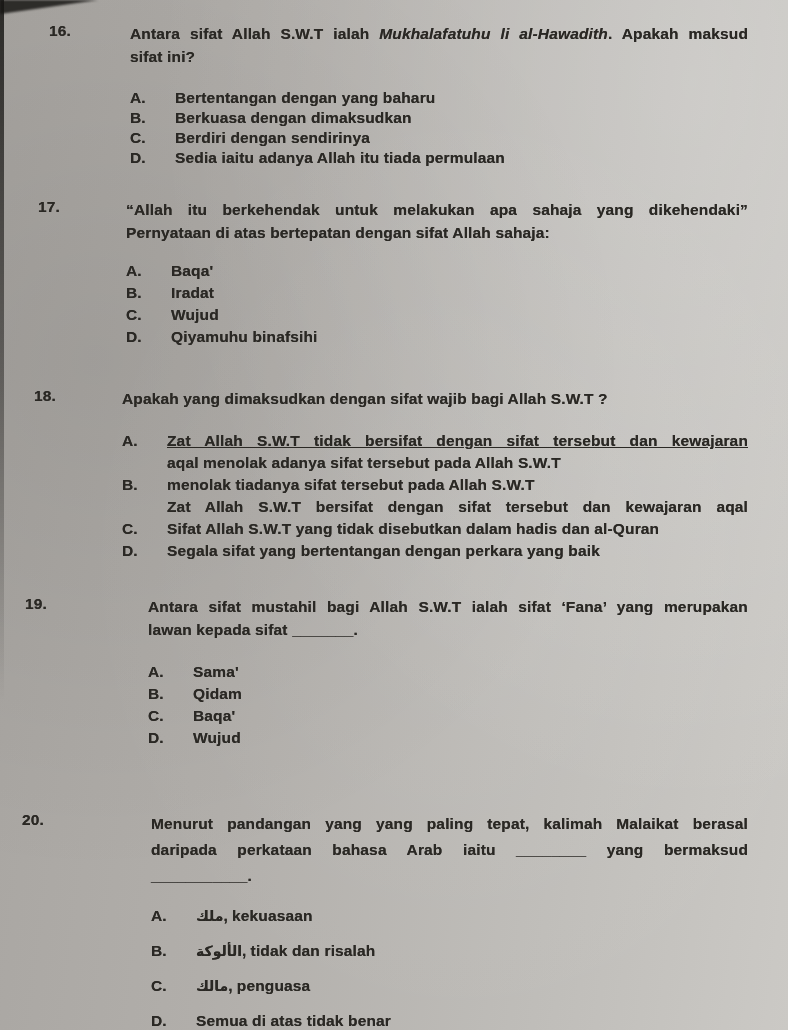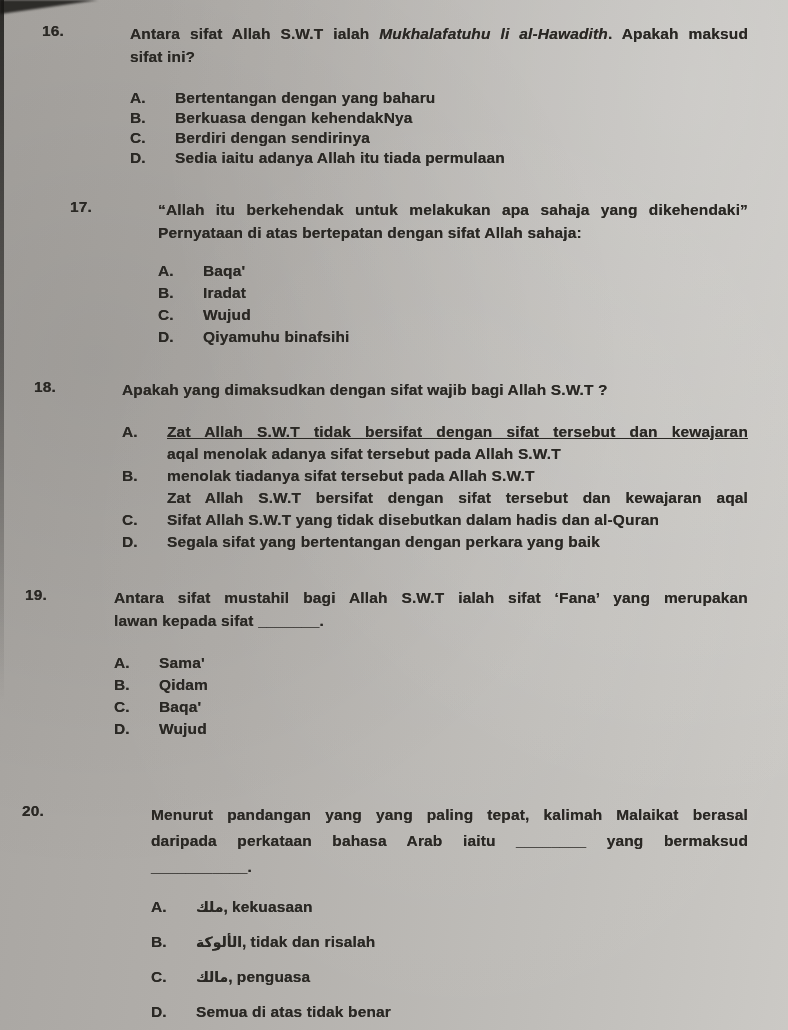--- a/index.html
+++ b/index.html
@@ -50,46 +50,46 @@
 </head>
 <body>
 
 <div class="paper"></div>
 <div class="corner-tl"></div>
 <div class="edge-left"></div>
 
 <div class="content">
 
   <div class="q q16" style="margin-top:22px;">
-    <div class="qnum" style="left:42px;">16.</div>
+    <div class="qnum" style="left:49px;">16.</div>
     <div class="qbody" style="margin-left:130px;">
       <div class="line j"><span>Antara sifat Allah S.W.T ialah </span><i>Mukhalafatuhu li al-Hawadith</i><span>. Apakah maksud</span></div>
       <div class="line">sifat ini?</div>
       <div class="opts" style="margin-top:20px;">
         <div class="opt">
             <span class="letter">A.</span>
             <span class="otext">Bertentangan dengan yang baharu</span>
           </div>
         <div class="opt">
             <span class="letter">B.</span>
-            <span class="otext">Berkuasa dengan kehendakNya</span>
+            <span class="otext">Berkuasa dengan dimaksudkan</span>
           </div>
         <div class="opt">
             <span class="letter">C.</span>
             <span class="otext">Berdiri dengan sendirinya</span>
           </div>
         <div class="opt">
             <span class="letter">D.</span>
             <span class="otext">Sedia iaitu adanya Allah itu tiada permulaan</span>
           </div>
       </div>
     </div>
   </div>
 
-  <div class="q q17" style="margin-top:30px;margin-left:32px;">
+  <div class="q q17" style="margin-top:30px;">
     <div class="qnum" style="left:38px;">17.</div>
     <div class="qbody" style="margin-left:126px;">
       <div class="line j">“Allah itu berkehendak untuk melakukan apa sahaja yang dikehendaki”</div>
       <div class="line">Pernyataan di atas bertepatan dengan sifat Allah sahaja:</div>
       <div class="opts" style="margin-top:16px;">
         <div class="opt">
             <span class="letter">A.</span>
             <span class="otext">Baqa'</span>
           </div>
         <div class="opt">
@@ -101,21 +101,21 @@
             <span class="otext">Wujud</span>
           </div>
         <div class="opt">
             <span class="letter">D.</span>
             <span class="otext">Qiyamuhu binafsihi</span>
           </div>
       </div>
     </div>
   </div>
 
-  <div class="q q18" style="margin-top:30px;">
+  <div class="q q18" style="margin-top:39px;">
     <div class="qnum" style="left:34px;">18.</div>
     <div class="qbody" style="margin-left:122px;">
       <div class="line">Apakah yang dimaksudkan dengan sifat wajib bagi Allah S.W.T ?</div>
       <div class="opts" style="margin-top:20px;">
         <div class="opt">
             <span class="letter">A.</span>
             <span class="otext">
               <span class="oline j" style="display:block;text-decoration:underline;">Zat Allah S.W.T tidak bersifat dengan sifat tersebut dan kewajaran</span>
               <span class="oline" style="display:block;">aqal menolak adanya sifat tersebut pada Allah S.W.T</span>
             </span>
@@ -132,21 +132,21 @@
             <span class="otext">Sifat Allah S.W.T yang tidak disebutkan dalam hadis dan al-Quran</span>
           </div>
         <div class="opt">
             <span class="letter">D.</span>
             <span class="otext">Segala sifat yang bertentangan dengan perkara yang baik</span>
           </div>
       </div>
     </div>
   </div>
 
-  <div class="q q19" style="margin-top:33px;">
+  <div class="q q19" style="margin-top:33px;padding-left:34px;">
     <div class="qnum" style="left:25px;">19.</div>
     <div class="qbody" style="margin-left:114px;">
       <div class="line j">Antara sifat mustahil bagi Allah S.W.T ialah sifat ‘Fana’ yang merupakan</div>
       <div class="line">lawan kepada sifat _______.</div>
       <div class="opts" style="margin-top:20px;">
         <div class="opt">
             <span class="letter">A.</span>
             <span class="otext">Sama'</span>
           </div>
         <div class="opt">

